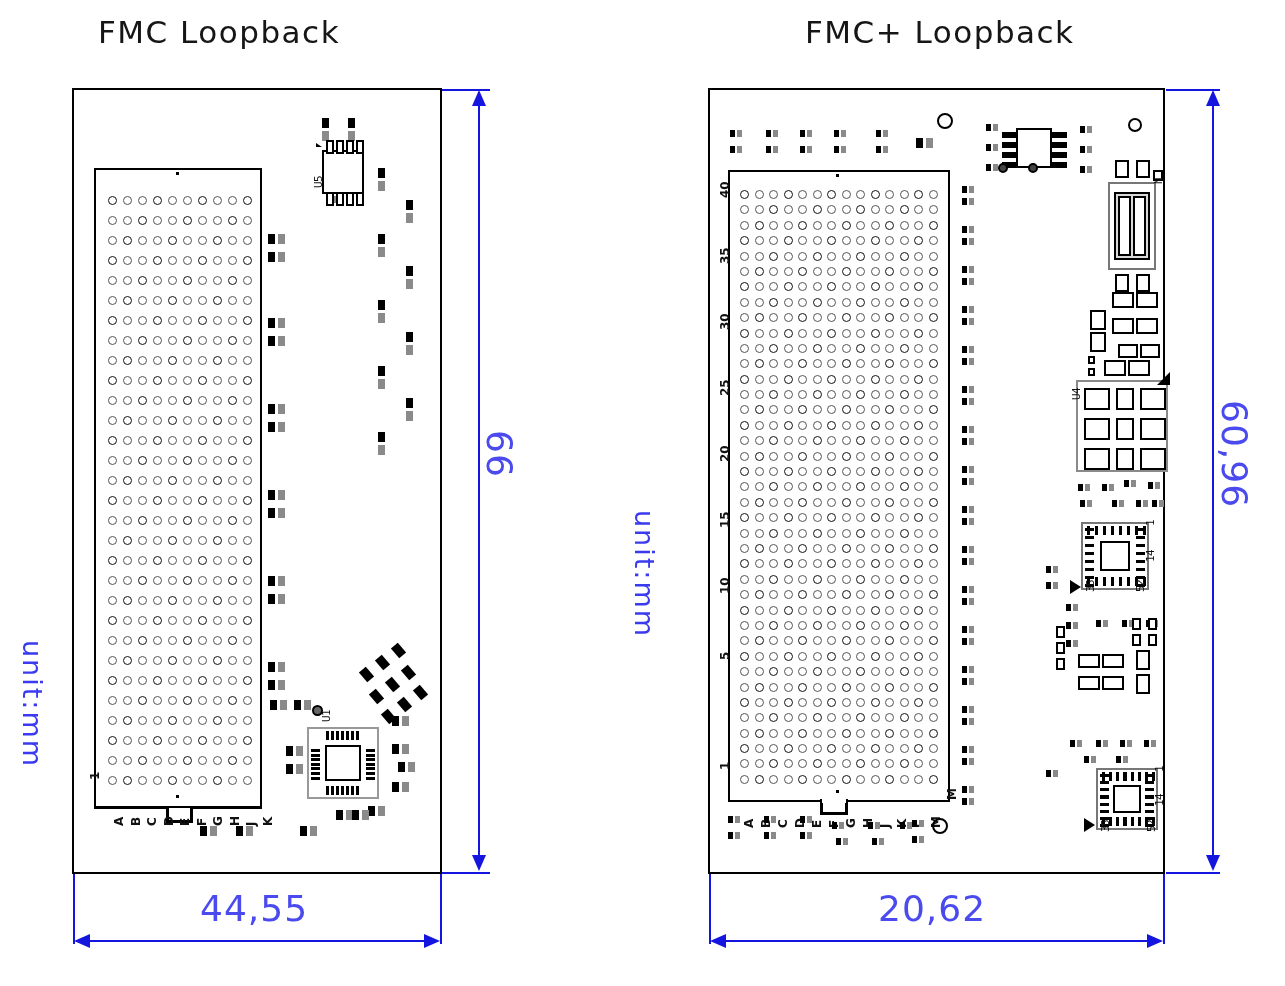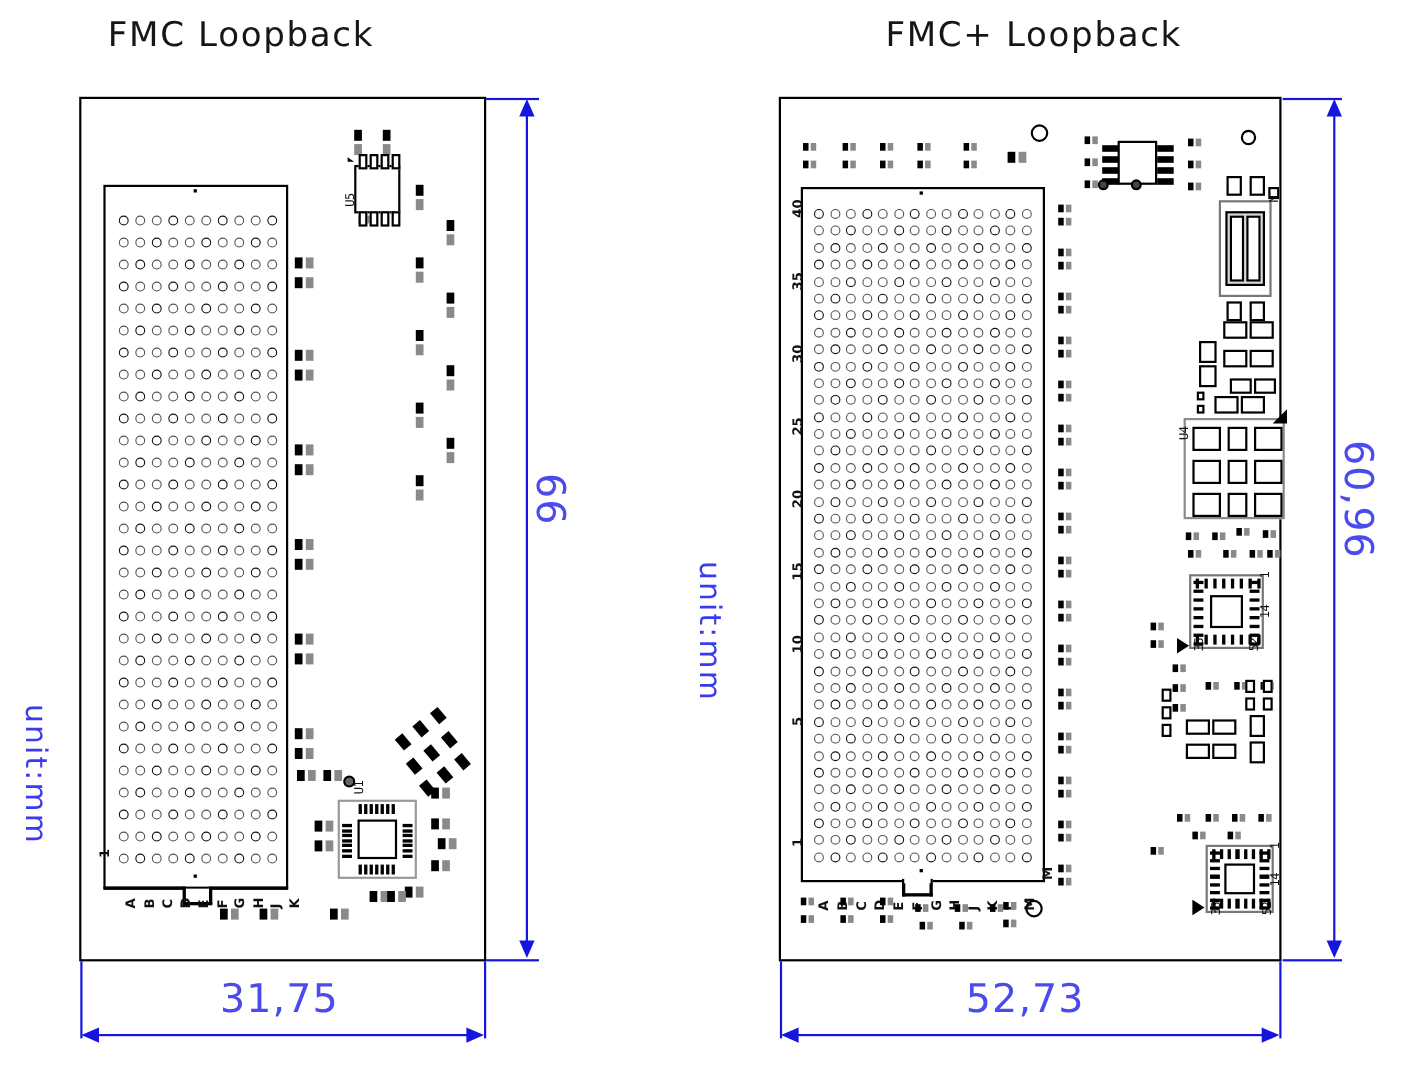--- a/index.html
+++ b/index.html
@@ -1368,31 +1368,31 @@
 <div class="dim dimv" style="left:478px;top:94px;height:772px;"></div>
 <div class="ah" style="left:472px;top:90px;border-width:0 7px 16px 7px;border-color:transparent transparent #1515e0 transparent;"></div>
 <div class="ah" style="left:472px;top:855px;border-width:16px 7px 0 7px;border-color:#1515e0 transparent transparent transparent;"></div>
 <div class="dimtext rot270" style="left:520px;top:430px;">66</div>
 
 <div class="ext" style="left:73px;top:874px;height:70px;"></div>
 <div class="ext" style="left:440px;top:874px;height:70px;"></div>
 <div class="dim dimh" style="left:78px;top:940px;width:358px;"></div>
 <div class="ah" style="left:74px;top:934px;border-width:7px 16px 7px 0;border-color:transparent #1515e0 transparent transparent;"></div>
 <div class="ah" style="left:424px;top:934px;border-width:7px 0 7px 16px;border-color:transparent transparent transparent #1515e0;"></div>
-<div class="dimtext" style="left:200px;top:888px;">31,75</div>
+<div class="dimtext" style="left:200px;top:888px;">44,55</div>
 
 <div class="unit rot270" style="left:48px;top:640px;">unit:mm</div>
 
 <div class="exth" style="left:1166px;top:89px;width:54px;"></div>
 <div class="exth" style="left:1166px;top:872px;width:54px;"></div>
 <div class="dim dimv" style="left:1212px;top:94px;height:772px;"></div>
 <div class="ah" style="left:1206px;top:90px;border-width:0 7px 16px 7px;border-color:transparent transparent #1515e0 transparent;"></div>
 <div class="ah" style="left:1206px;top:855px;border-width:16px 7px 0 7px;border-color:#1515e0 transparent transparent transparent;"></div>
 <div class="dimtext rot270" style="left:1255px;top:400px;">60,96</div>
 
 <div class="ext" style="left:709px;top:874px;height:70px;"></div>
 <div class="ext" style="left:1163px;top:874px;height:70px;"></div>
 <div class="dim dimh" style="left:714px;top:940px;width:445px;"></div>
 <div class="ah" style="left:710px;top:934px;border-width:7px 16px 7px 0;border-color:transparent #1515e0 transparent transparent;"></div>
 <div class="ah" style="left:1147px;top:934px;border-width:7px 0 7px 16px;border-color:transparent transparent transparent #1515e0;"></div>
-<div class="dimtext" style="left:878px;top:888px;">52,73</div>
+<div class="dimtext" style="left:878px;top:888px;">20,62</div>
 
 <div class="unit rot270" style="left:660px;top:510px;">unit:mm</div>
 
 </body></html>

